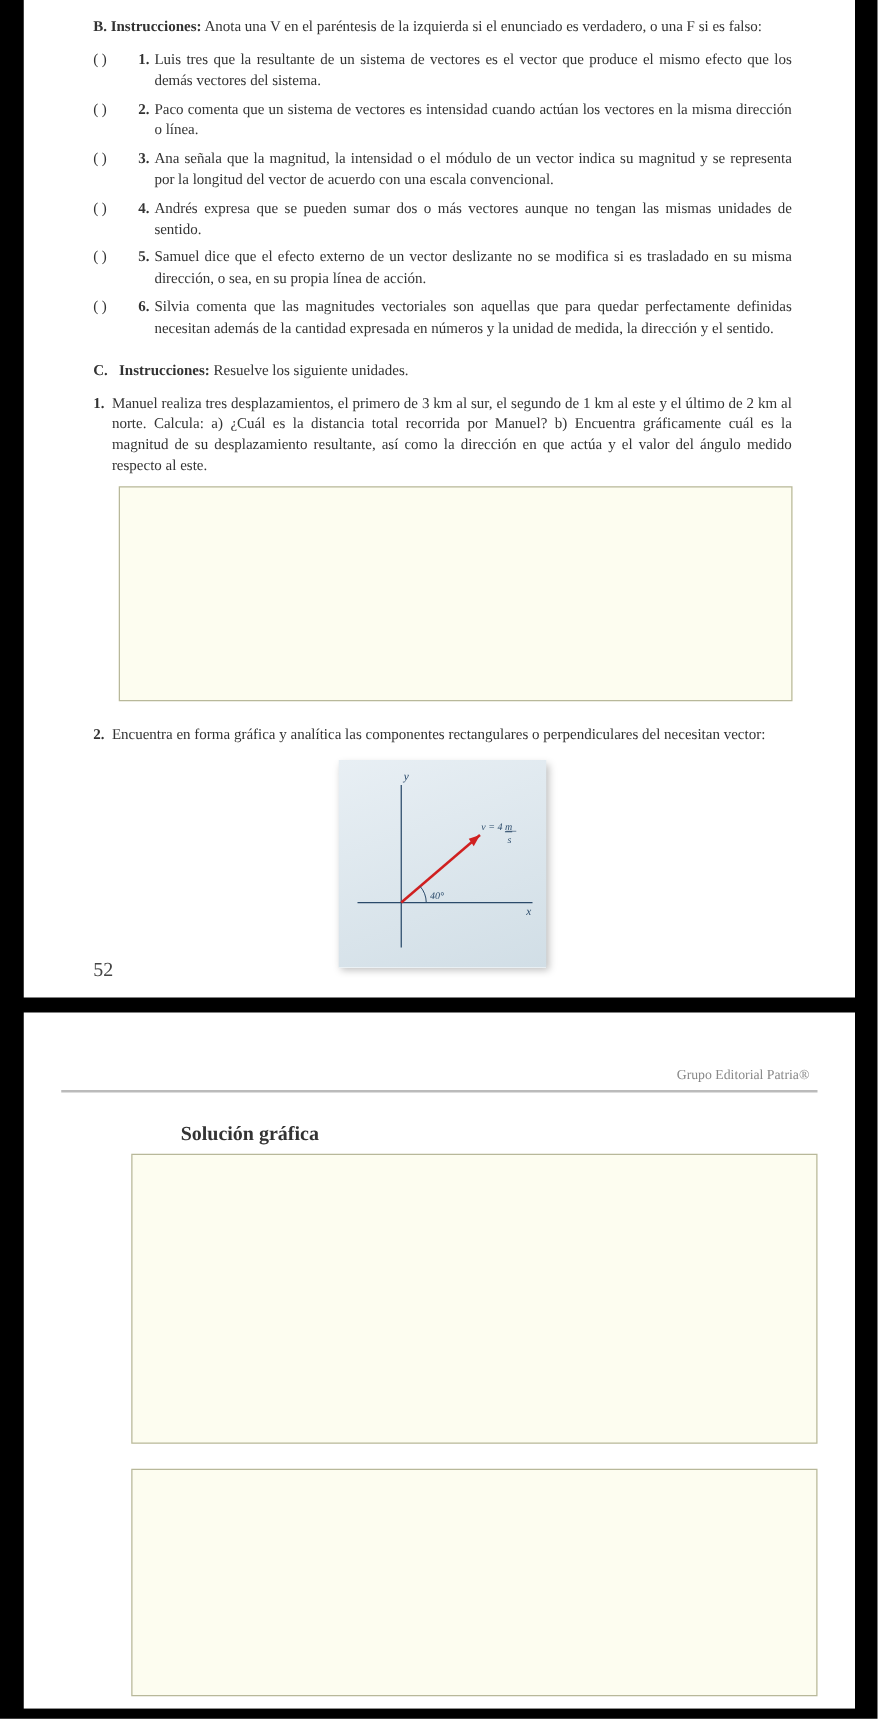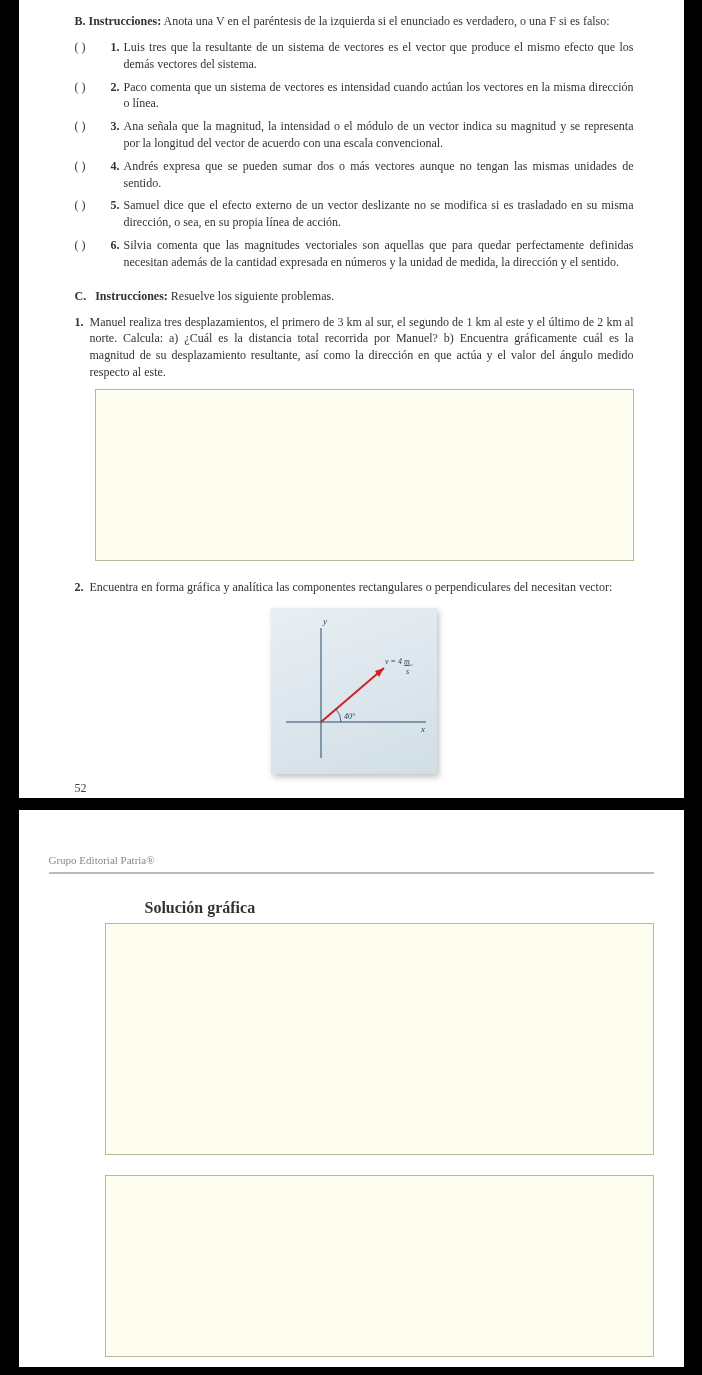--- a/index.html
+++ b/index.html
@@ -17,21 +17,21 @@
     position: relative;
   }
   .page1 {
     padding: 14px 50px 20px 56px;
     margin-bottom: 12px;
   }
   .page2 {
     padding: 0 30px 10px 30px;
   }
   .page2-header {
-    text-align: left;
+    text-align: right;
     font-size: 11px;
     color: #888;
     padding: 44px 6px 6px 0;
   }
   .hr-top {
     border: none;
     border-top: 2px solid #bbb;
     margin: 0 0 25px 0;
   }
   .section-b-title {
@@ -101,23 +101,23 @@
   .vector-figure {
     width: 166px;
     height: 166px;
     margin: 12px auto 4px auto;
     position: relative;
     background: linear-gradient(160deg,#e8eff4 0%,#d1dee6 100%);
     box-shadow: 2px 3px 6px rgba(0,0,0,0.25);
   }
   .page-num {
     position: absolute;
-    bottom: 2px;
+    bottom: 12px;
     left: 56px;
-    font-size: 12px;
+    font-size: 16px;
     color: #444;
   }
   .sub-heading {
     font-size: 16px;
     font-weight: bold;
     margin: 0 0 6px 40px;
   }
   .page2-inner {
     padding: 0 0 0 56px;
   }
@@ -163,21 +163,21 @@
     </li>
     <li class="tf-item">
       <span class="paren">(       )</span>
       <span class="tf-num">6.</span>
       <span class="tf-text">Silvia comenta que las magnitudes vectoriales son aquellas que para quedar perfectamente definidas necesitan además de la cantidad expresada en números y la unidad de medida, la dirección y el sentido.</span>
     </li>
   </ul>
 
   <div class="section-c-title">
     <span class="bold">C.</span>&nbsp;&nbsp;
-    <span class="bold">Instrucciones:</span><span> Resuelve los siguiente problemas.</span>
+    <span class="bold">Instrucciones:</span><span> Resuelve los siguiente unidades.</span>
   </div>
 
   <div class="problem">
     <span class="problem-num">1.</span>
     <span>Manuel realiza tres desplazamientos, el primero de 3 km al sur, el segundo de 1 km al este y el último de 2 km al norte. Calcula: a) ¿Cuál es la distancia total recorrida por Manuel? b) Encuentra gráficamente cuál es la magnitud de su desplazamiento resultante, así como la dirección en que actúa y el valor del ángulo medido respecto al este.</span>
   </div>
   <div class="answer-box"></div>
 
   <div class="problem">
     <span class="problem-num">2.</span>

